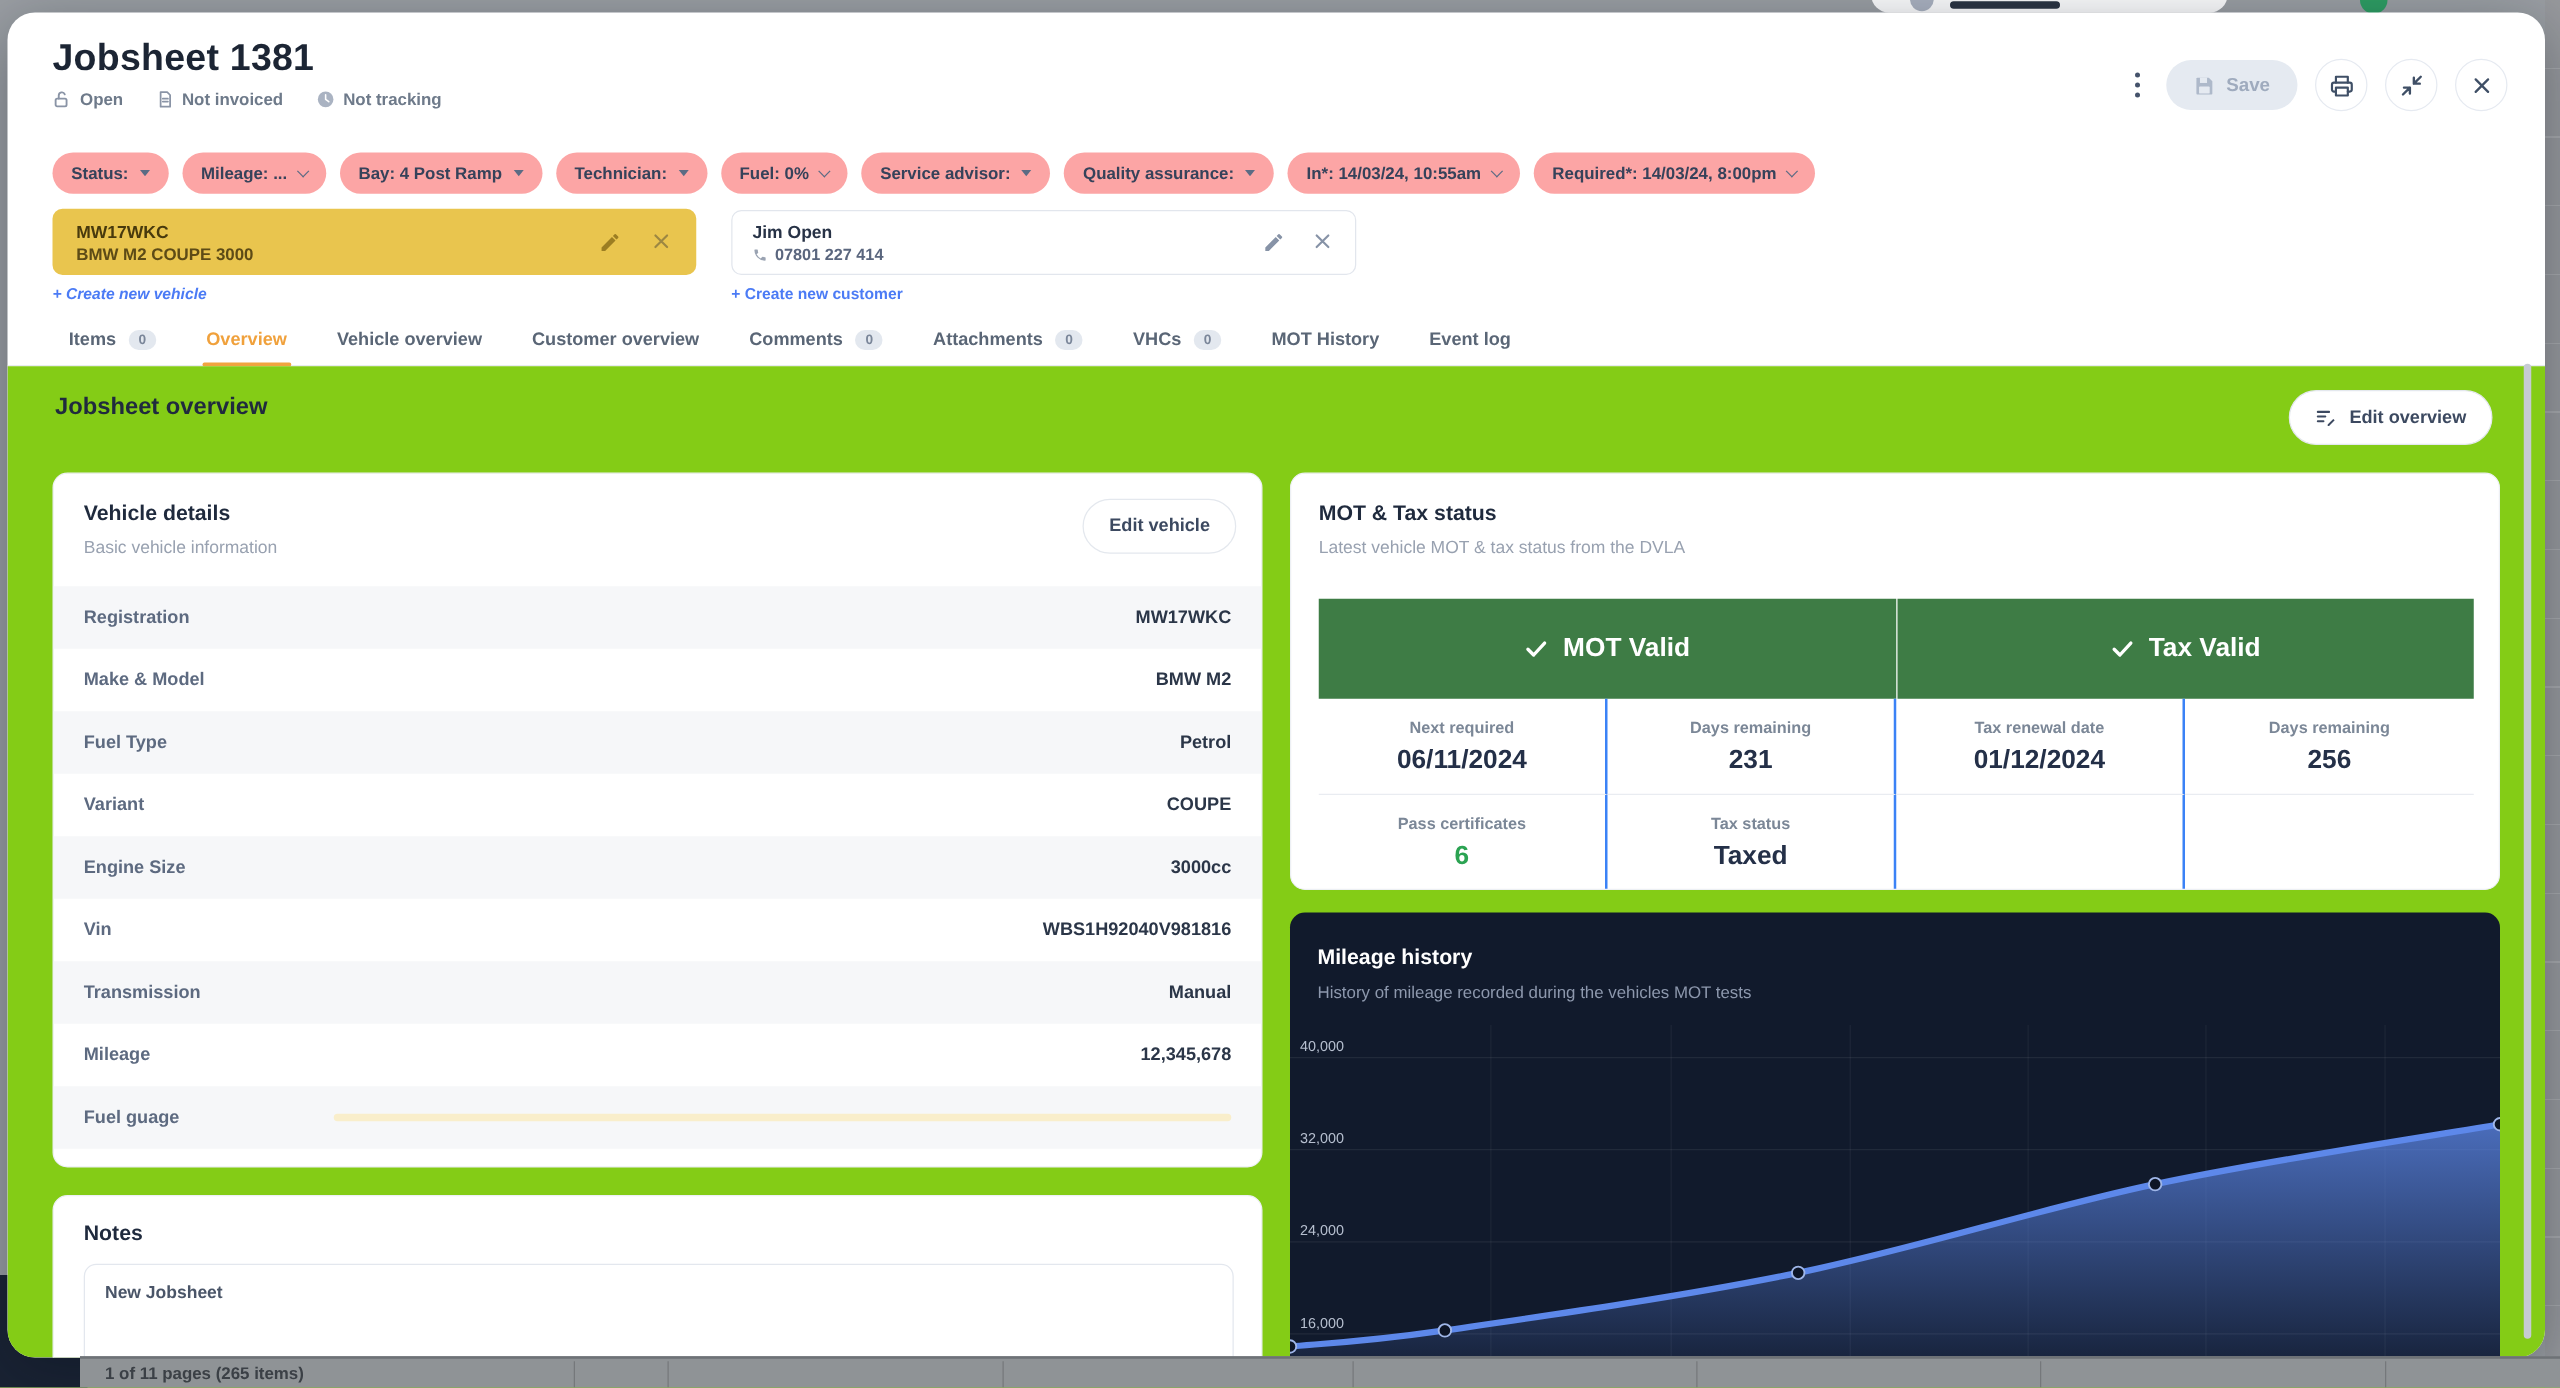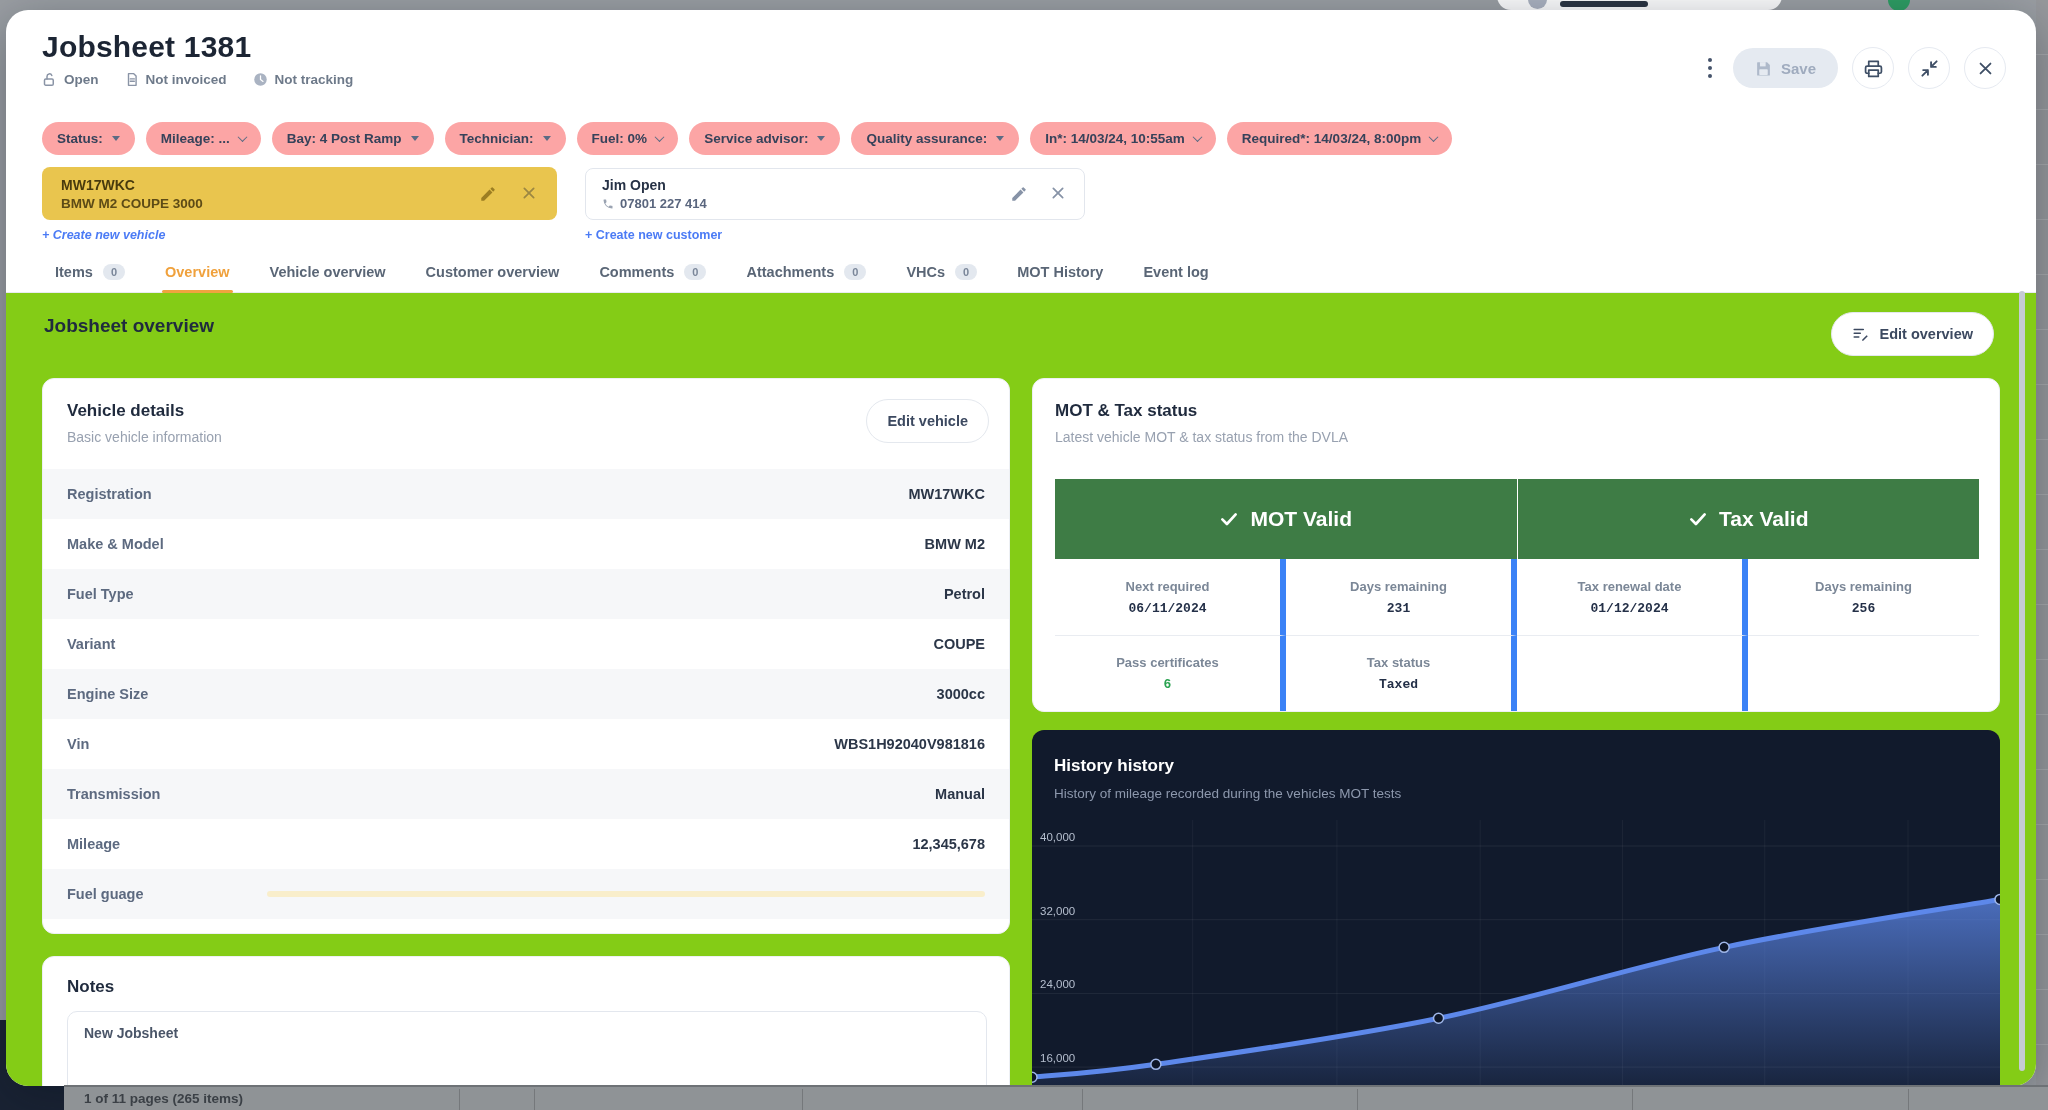--- a/index.html
+++ b/index.html
@@ -100,26 +100,26 @@
     font-family:"Liberation Sans",sans-serif; font-size:14px; font-weight:600; color:#4a5568; padding:13px 16px; resize:none; outline:none; }
 
   
   .mot-card { left:1026px; top:85px; width:968px; height:334px; }
   .mot-head { position:absolute; left:22px; top:22px; }
   .banners { position:absolute; left:22px; top:100px; width:924px; height:80px; display:flex; background:#fff; gap:1px; }
   .banner { flex:1; background:#3e7c45; display:flex; align-items:center; justify-content:center; gap:11px;
     color:#fff; font-size:21px; font-weight:700; }
   .stats { position:absolute; left:22px; top:180px; width:924px; display:grid; grid-template-columns:repeat(4,1fr);
     grid-template-rows:77px 75px; }
-  .stat-cell { border-right:6px solid #3b82f6; border-bottom:1px solid #e9ecf1; display:flex; flex-direction:column;
+  .stat-cell { border-right:2px solid #3b82f6; border-bottom:1px solid #e9ecf1; display:flex; flex-direction:column;
     align-items:center; justify-content:center; gap:7px; }
   .stat-cell:nth-child(4n) { border-right:none; }
   .stat-cell.last-row { border-bottom:none; }
   .stat-label { font-size:13px; font-weight:600; color:#7b8797; }
-  .stat-value { font-size:13px; font-weight:600; color:#243048;font-family:Liberation Mono, monospace; }
+  .stat-value { font-size:21px; font-weight:600; color:#243048; }
   .stat-value.green { color:#2ba352; font-weight:800; }
   .stat-value.red { color:#d24a43; font-weight:800; }
 
   
   .mileage-card { left:1026px; top:437px; width:968px; height:380px; background:#111a2c; border:none; border-radius:12px; overflow:hidden; }
   .mh-title { position:absolute; left:22px; top:26px; font-size:17px; font-weight:700; color:#fff; }
   .mh-sub { position:absolute; left:22px; top:56px; font-size:13.5px; font-weight:500; color:#8d98ad; }
   .mh-chart { position:absolute; left:0; top:90px; width:968px; height:265px; }
 
   
@@ -425,21 +425,21 @@
             </div>
           <div class="stat-cell last-row">
               <span class="stat-label">Tax status</span>
               <span class="stat-value">Taxed</span>
             </div>
           <div class="stat-cell last-row"></div>
         </div>
       </div>
 
       <div class="card mileage-card">
-        <div class="mh-title">History history</div>
+        <div class="mh-title">Mileage history</div>
         <div class="mh-sub">History of mileage recorded during the vehicles MOT tests</div>
         <div class="mh-chart" id="mileage-chart"><svg viewBox="0 0 968 265" width="100%" height="100%">
               <defs>
                 <linearGradient id="mgrad" x1="0" y1="0" x2="0" y2="1">
       <stop offset="0%" stop-color="#5d88ea" stop-opacity="0.75"></stop>
       <stop offset="100%" stop-color="#5d88ea" stop-opacity="0.10"></stop>
     </linearGradient>
               </defs>
               <line x1="160.68800000000002" x2="160.68800000000002" y1="0" y2="265" stroke="rgba(255,255,255,0.05)"></line>
               <line x1="304.92" x2="304.92" y1="0" y2="265" stroke="rgba(255,255,255,0.05)"></line>

